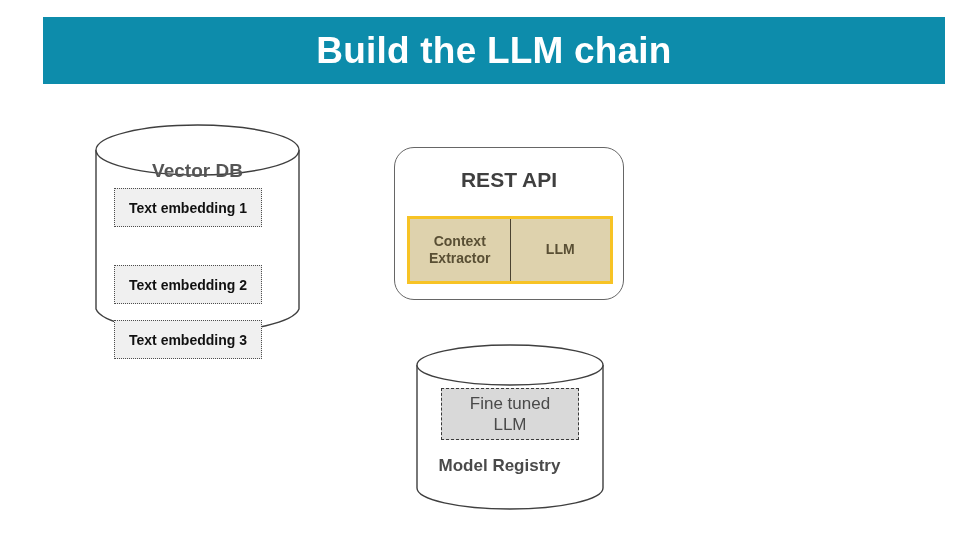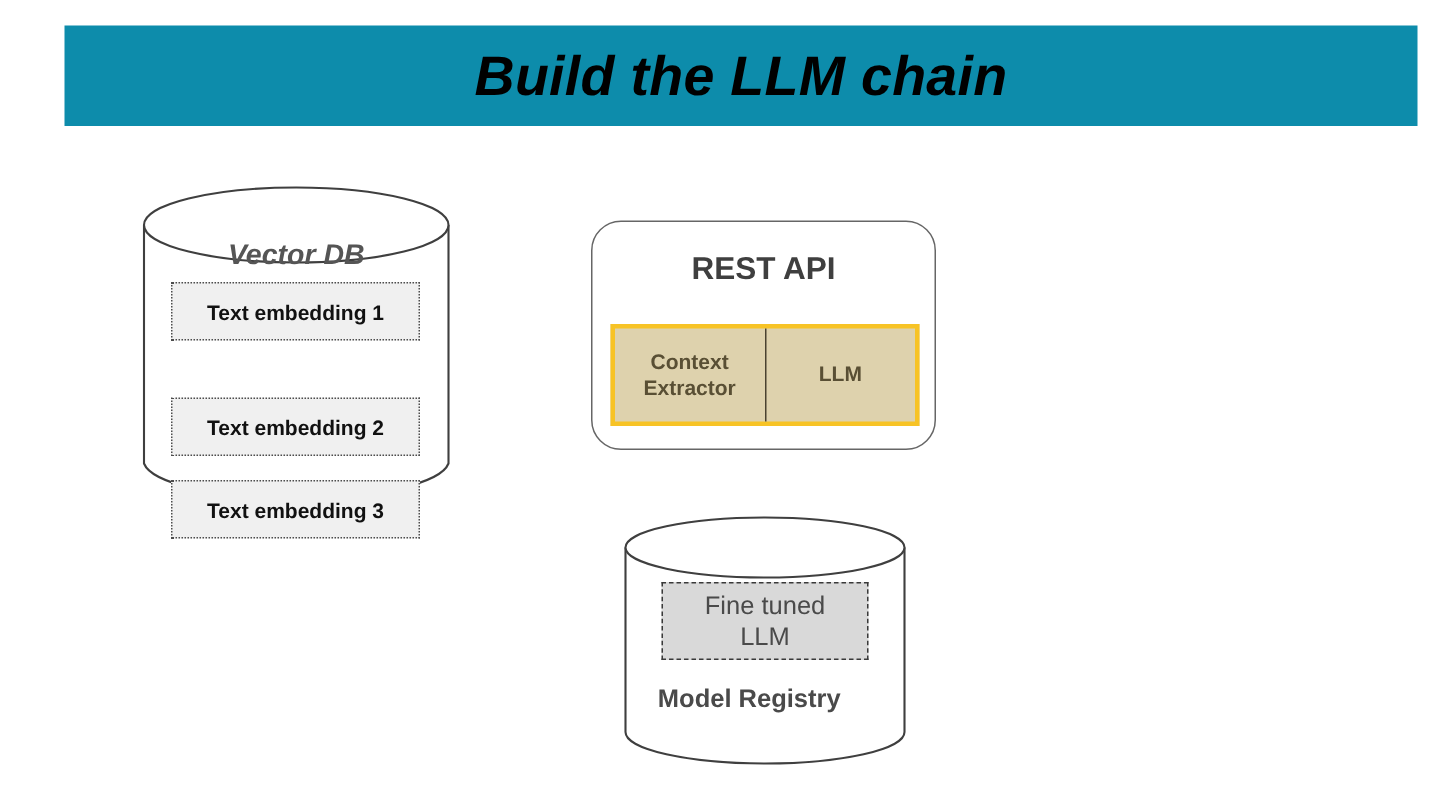--- a/index.html
+++ b/index.html
@@ -22,26 +22,25 @@
     left: 43px;
     top: 17px;
     width: 902px;
     height: 67px;
     background: #0d8cab;
     display: flex;
     align-items: center;
     justify-content: center;
   }
   #title-text {
-    color: #000000;
+    color: #ffffff;
     font-size: 37px;
     font-weight: bold;
     letter-spacing: 0.2px;
     line-height: 1;
-    font-style: italic;
   }
 
   
   .cylinder {
     position: absolute;
   }
   .cylinder svg {
     position: absolute;
     left: 0;
     top: 0;
@@ -64,26 +63,25 @@
   }
   #vector-db-label {
     position: absolute;
     left: 0;
     top: 36px;
     width: 205px;
     text-align: center;
     font-size: 19px;
     font-weight: bold;
     color: #555555;
-    font-style: italic;
   }
   .embed-box {
     position: absolute;
     left: 19px;
-    width: 166px;
+    width: 148px;
     height: 39px;
     background: #f0f0f0;
     border: 1.4px dotted #4d4d4d;
     box-sizing: border-box;
     display: flex;
     align-items: center;
     justify-content: center;
     font-size: 14px;
     font-weight: bold;
     color: #111111;

